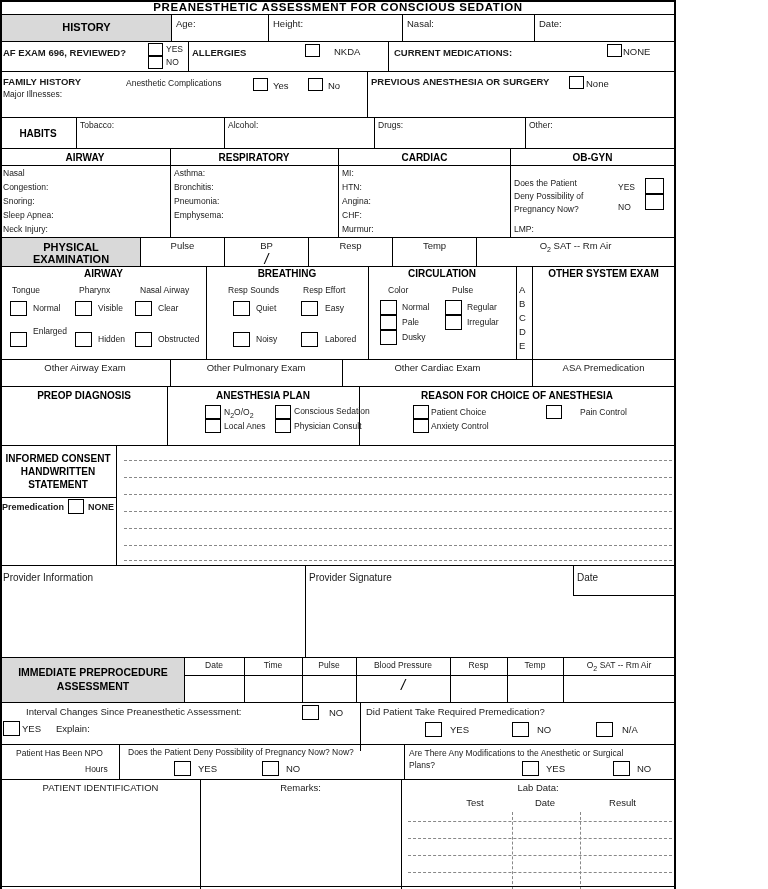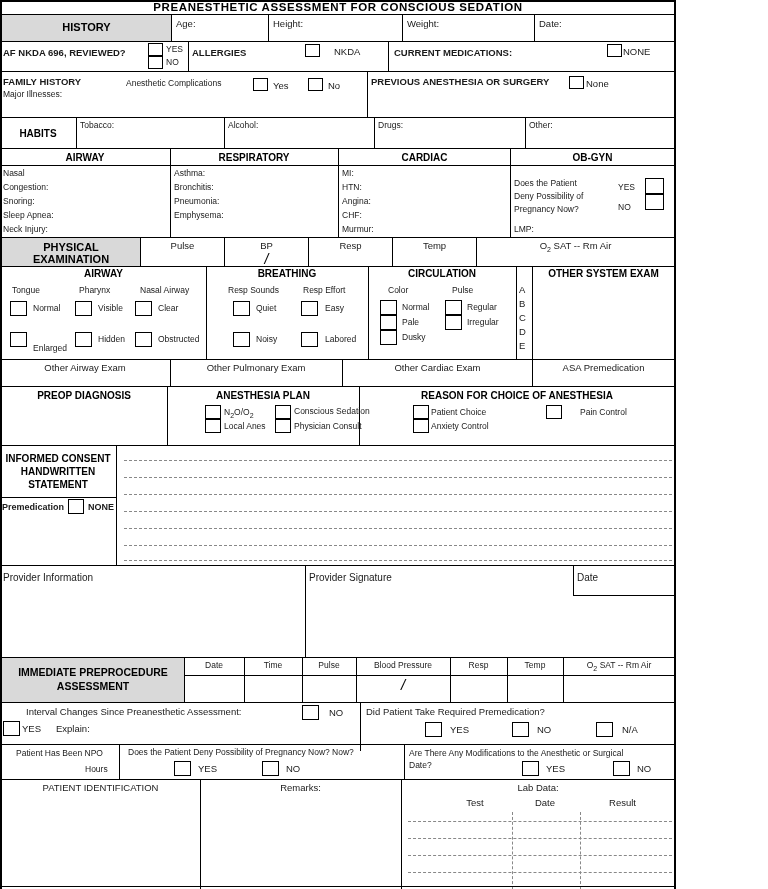--- a/index.html
+++ b/index.html
@@ -64,26 +64,26 @@
   <div class="hline" style="left:0px; top:14px; width:676px;"></div>
 
   <div class="cell shade" style="left:2px; top:15px; width:169px; height:26px;"></div>
   <div class="cell bigsec" style="left:2px; top:21px; width:169px;">HISTORY</div>
   <div class="vline" style="left:171px; top:15px; height:26px;"></div>
 
   <div class="cell lbl" style="left:176px; top:19px;">Age:</div>
   <div class="vline" style="left:268px; top:15px; height:26px;"></div>
   <div class="cell lbl" style="left:273px; top:19px;">Height:</div>
   <div class="vline" style="left:402px; top:15px; height:26px;"></div>
-  <div class="cell lbl" style="left:407px; top:19px;">Weight:</div>
+  <div class="cell lbl" style="left:407px; top:19px;">Nasal:</div>
   <div class="vline" style="left:534px; top:15px; height:26px;"></div>
   <div class="cell lbl" style="left:539px; top:19px;">Date:</div>
   <div class="hline" style="left:0px; top:41px; width:676px;"></div>
 
-  <div class="cell lbl bold" style="left:3px; top:48px;">AF NKDA 696, REVIEWED?</div>
+  <div class="cell lbl bold" style="left:3px; top:48px;">AF EXAM 696, REVIEWED?</div>
   <div class="cbx" style="left:148px; top:43px; width:15px; height:13px;"></div>
   <div class="cbx" style="left:148px; top:56px; width:15px; height:13px;"></div>
   <div class="cell lbl-sm" style="left:166px; top:45px;">YES</div>
   <div class="cell lbl-sm" style="left:166px; top:58px;">NO</div>
   <div class="vline" style="left:188px; top:41px; height:30px;"></div>
   <div class="cell lbl bold" style="left:192px; top:48px;">ALLERGIES</div>
   <div class="cbx" style="left:305px; top:44px; width:15px; height:13px;"></div>
   <div class="cell lbl" style="left:334px; top:47px;">NKDA</div>
   <div class="vline" style="left:388px; top:41px; height:30px;"></div>
   <div class="cell lbl bold" style="left:394px; top:48px;">CURRENT MEDICATIONS:</div>
@@ -181,21 +181,21 @@
   <div class="cell lbl-sm" style="left:140px; top:286px;">Nasal Airway</div>
 
   <div class="cbx" style="left:10px; top:301px; width:17px; height:15px;"></div>
   <div class="cell lbl-sm" style="left:33px; top:304px;">Normal</div>
   <div class="cbx" style="left:75px; top:301px; width:17px; height:15px;"></div>
   <div class="cell lbl-sm" style="left:98px; top:304px;">Visible</div>
   <div class="cbx" style="left:135px; top:301px; width:17px; height:15px;"></div>
   <div class="cell lbl-sm" style="left:158px; top:304px;">Clear</div>
 
   <div class="cbx" style="left:10px; top:332px; width:17px; height:15px;"></div>
-  <div class="cell lbl-sm" style="left:33px; top:344px;">Enlarged</div>
+  <div class="cell lbl-sm" style="left:33px; top:327px;">Enlarged</div>
   <div class="cbx" style="left:75px; top:332px; width:17px; height:15px;"></div>
   <div class="cell lbl-sm" style="left:98px; top:335px;">Hidden</div>
   <div class="cbx" style="left:135px; top:332px; width:17px; height:15px;"></div>
   <div class="cell lbl-sm" style="left:158px; top:335px;">Obstructed</div>
 
   <div class="cell lbl-sm" style="left:228px; top:286px;">Resp Sounds</div>
   <div class="cell lbl-sm" style="left:303px; top:286px;">Resp Effort</div>
 
   <div class="cbx" style="left:233px; top:301px; width:17px; height:15px;"></div>
   <div class="cell lbl-sm" style="left:256px; top:304px;">Quiet</div>
@@ -338,21 +338,21 @@
   <div class="vline" style="left:119px; top:744px; height:35px;"></div>
 
   <div class="cell lbl-sm" style="left:128px; top:748px;">Does the Patient Deny Possibility of Pregnancy Now?  Now?</div>
   <div class="cbx" style="left:174px; top:761px; width:17px; height:15px;"></div>
   <div class="cell lbl" style="left:198px; top:764px;">YES</div>
   <div class="cbx" style="left:262px; top:761px; width:17px; height:15px;"></div>
   <div class="cell lbl" style="left:286px; top:764px;">NO</div>
 
   <div class="vline" style="left:404px; top:744px; height:35px;"></div>
   <div class="cell lbl-sm" style="left:409px; top:749px;">Are There Any Modifications to the Anesthetic or Surgical</div>
-  <div class="cell lbl-sm" style="left:409px; top:761px;">Date?</div>
+  <div class="cell lbl-sm" style="left:409px; top:761px;">Plans?</div>
   <div class="cbx" style="left:522px; top:761px; width:17px; height:15px;"></div>
   <div class="cell lbl" style="left:546px; top:764px;">YES</div>
   <div class="cbx" style="left:613px; top:761px; width:17px; height:15px;"></div>
   <div class="cell lbl" style="left:637px; top:764px;">NO</div>
 
   <div class="hline" style="left:0px; top:779px; width:676px;"></div>
 
   <div class="cell lbl ctr" style="left:2px; top:783px; width:197px;">PATIENT IDENTIFICATION</div>
   <div class="vline" style="left:200px; top:779px; height:110px;"></div>
   <div class="cell lbl ctr" style="left:201px; top:783px; width:199px;">Remarks:</div>

